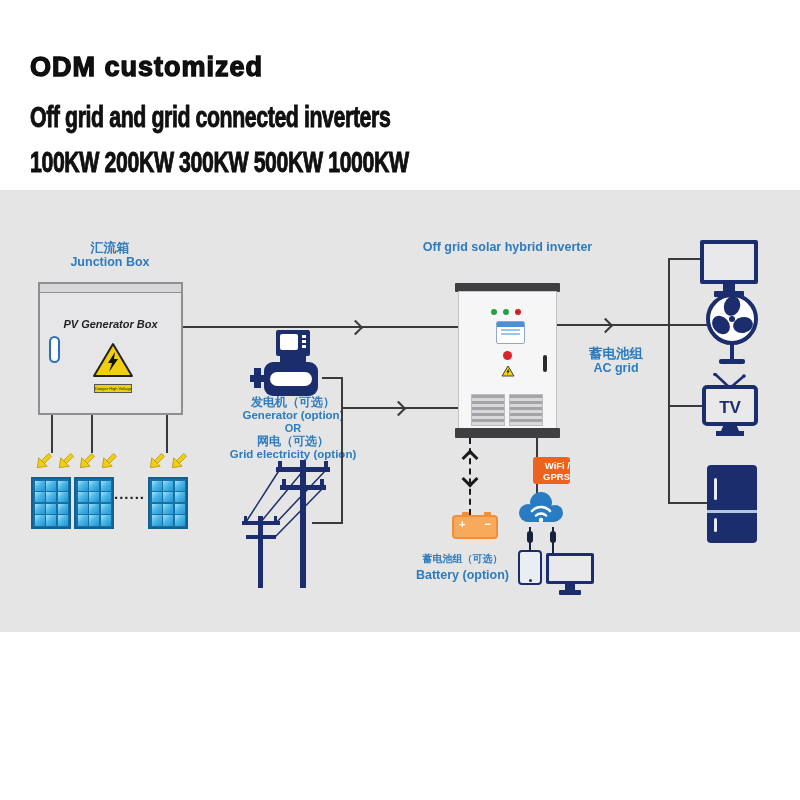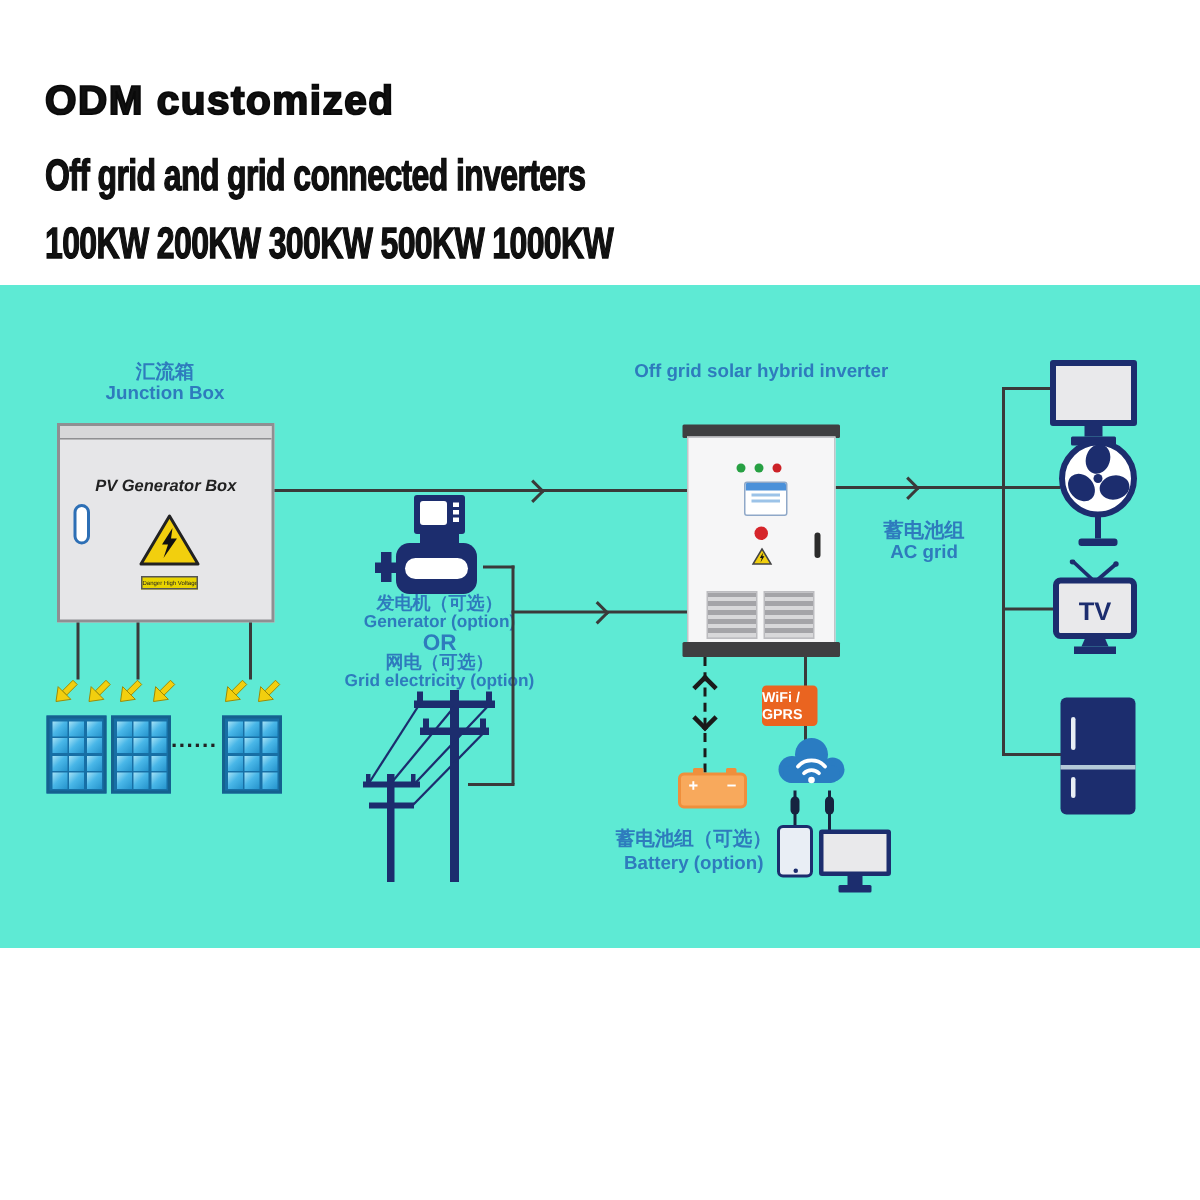--- a/index.html
+++ b/index.html
@@ -5,21 +5,21 @@
   html,body{margin:0;padding:0}
   body{width:800px;height:800px;background:#ffffff;position:relative;overflow:hidden;
        font-family:"Liberation Sans","DejaVu Sans",sans-serif;color:#111}
   .abs{position:absolute}
   
   .title{position:absolute;left:30px;top:52px;font-size:27px;font-weight:bold;
          letter-spacing:1px;-webkit-text-stroke:1.3px #0a0a0a}
   .sub{position:absolute;left:30px;font-weight:bold;font-size:26px;letter-spacing:-0.5px;
        transform:scale(0.82,1.12);transform-origin:left top;-webkit-text-stroke:0.8px #0a0a0a;white-space:nowrap}
   
-  #diagram{position:absolute;left:0;top:190px;width:800px;height:442px;background:#5eead4}
+  #diagram{position:absolute;left:0;top:190px;width:800px;height:442px;background:#e5e5e5}
   .lbl{position:absolute;text-align:center;color:#2e7bbd;line-height:15px}
   .cn{font-size:13px;font-weight:bold}
   .en{font-size:12.5px;font-weight:bold}
   .hline{position:absolute;height:2px;background:#3a3a3a}
   .vline{position:absolute;width:2px;background:#3a3a3a}
   .vdash{position:absolute;width:0;border-left:2px dashed #1a1a1a}
   .chev-r{position:absolute;width:9px;height:9px;border-top:2.5px solid #3a3a3a;border-right:2.5px solid #3a3a3a;transform:rotate(45deg)}
   .chev-u{position:absolute;width:9px;height:9px;border-top:3px solid #1a1a1a;border-left:3px solid #1a1a1a;transform:rotate(45deg)}
   .chev-d{position:absolute;width:9px;height:9px;border-bottom:3px solid #1a1a1a;border-right:3px solid #1a1a1a;transform:rotate(45deg)}
   
@@ -57,23 +57,23 @@
   .screen{box-sizing:border-box;background:#e9e9eb;border:4px solid #1c2d6e;border-radius:2px}
   .navy{background:#1c2d6e}
   .fridge{position:absolute;left:707px;top:275px;width:50px;height:78px;background:#1c2d6e;border-radius:4px}
   .fridge .split{position:absolute;left:0;top:45px;width:100%;height:3px;background:#b3c9d8}
   .fridge .h1{position:absolute;left:7px;top:13px;width:3px;height:22px;background:#e8eef5;border-radius:2px}
   .fridge .h2{position:absolute;left:7px;top:53px;width:3px;height:14px;background:#e8eef5;border-radius:2px}
   
   .battery{position:absolute;left:452px;top:325px;width:46px;height:24px;background:#f8a95c;
            border:2px solid #ef8f3c;border-radius:4px;box-sizing:border-box;color:#fff;font-weight:bold}
   .batt-term{position:absolute;top:-5px;width:7px;height:4px;background:#ef8f3c;border-radius:1px}
-  .wifi-badge{position:absolute;left:508px;top:267px;width:37px;height:27px;background:#ea6420;
+  .wifi-badge{position:absolute;left:533px;top:267px;width:37px;height:27px;background:#ea6420;
               border-radius:3px;color:#fff;font-weight:bold;font-size:9.5px;line-height:11px;
-              text-align:left;padding-top:3px;box-sizing:border-box}
+              text-align:right;padding-top:3px;box-sizing:border-box}
   .cable{position:absolute;width:2px;background:#16233f}
   .plug{position:absolute;width:6px;height:12px;border-radius:3px;background:#16233f}
   .phone{position:absolute;left:518px;top:360px;width:24px;height:35px;border:2.5px solid #1c2d6e;
          border-radius:4px;background:#e9eef5;box-sizing:border-box}
   .phone .homedot{position:absolute;left:50%;bottom:1.5px;width:3px;height:3px;margin-left:-1.5px;
                   border-radius:50%;background:#1c2d6e}
 </style>
 </head>
 <body>
 
@@ -196,21 +196,21 @@
       <rect x="14" y="32" width="54" height="34" rx="9"></rect>
       <rect x="20" y="42" width="42" height="14" rx="7" fill="#fff"></rect>
       <rect x="0" y="45" width="15" height="7"></rect>
       <rect x="4" y="38" width="7" height="20"></rect>
     </g>
   </svg>
 
   <div class="lbl" style="left:218px;top:206px;width:150px;line-height:13px">
     <div class="cn" style="font-size:12px">发电机（可选）</div>
     <div class="en" style="font-size:11.5px">Generator (option)</div>
-    <div class="en" style="font-size:15px">OR</div>
+    <div class="en" style="font-size:11px">OR</div>
     <div class="cn" style="font-size:12px">网电（可选）</div>
     <div class="en" style="font-size:11.5px">Grid electricity (option)</div>
   </div>
 
   <svg class="abs" style="left:238px;top:268px" width="105" height="132" viewBox="0 0 105 132">
     <g fill="#1c2d6e">
       <rect x="62" y="2" width="6" height="128"></rect>
       <rect x="38" y="9" width="54" height="5"></rect>
       <rect x="40" y="3" width="4" height="8"></rect>
         <rect x="86" y="3" width="4" height="8"></rect>
@@ -318,21 +318,21 @@
   <div class="vdash" style="left:469px;top:248px;height:77px"></div>
   <div class="chev-u" style="left:464px;top:262px"></div>
   <div class="chev-d" style="left:464px;top:283px"></div>
   <div class="battery">
     <div class="batt-term" style="left:8px"></div>
     <div class="batt-term" style="left:30px"></div>
     <span style="position:absolute;left:5px;top:1px;font-size:11px">+</span>
     <span style="position:absolute;right:5px;top:1px;font-size:11px">−</span>
   </div>
   <div class="lbl" style="left:380px;top:360px;width:165px;line-height:17px">
-    <div class="cn" style="font-size:13px">蓄电池组（可选）</div>
+    <div class="cn" style="font-size:10px">蓄电池组（可选）</div>
     <div class="en" style="font-size:12.5px">Battery (option)</div>
   </div>
 
   <div class="vline" style="left:536px;top:248px;height:57px"></div>
   <div class="wifi-badge">
     <div>WiFi /</div>
     <div>GPRS</div>
   </div>
   <svg class="abs" style="left:514px;top:300px" width="54" height="40" viewBox="0 0 54 40">
     <g fill="#2a7cc2">

